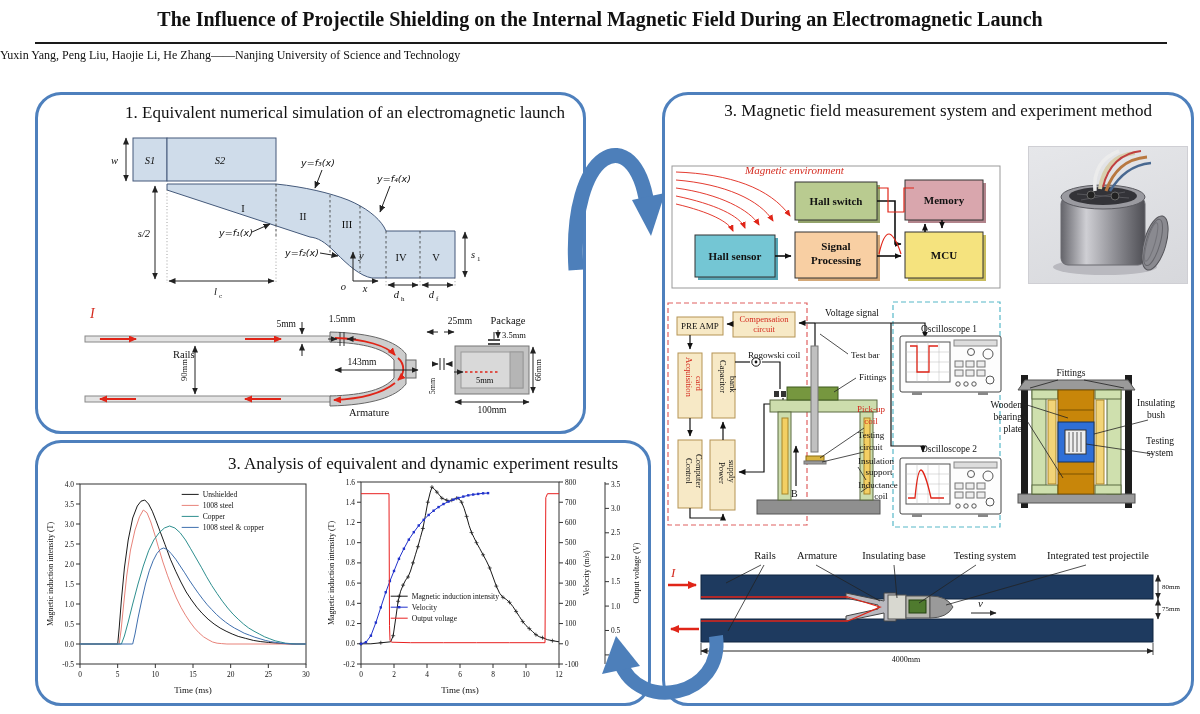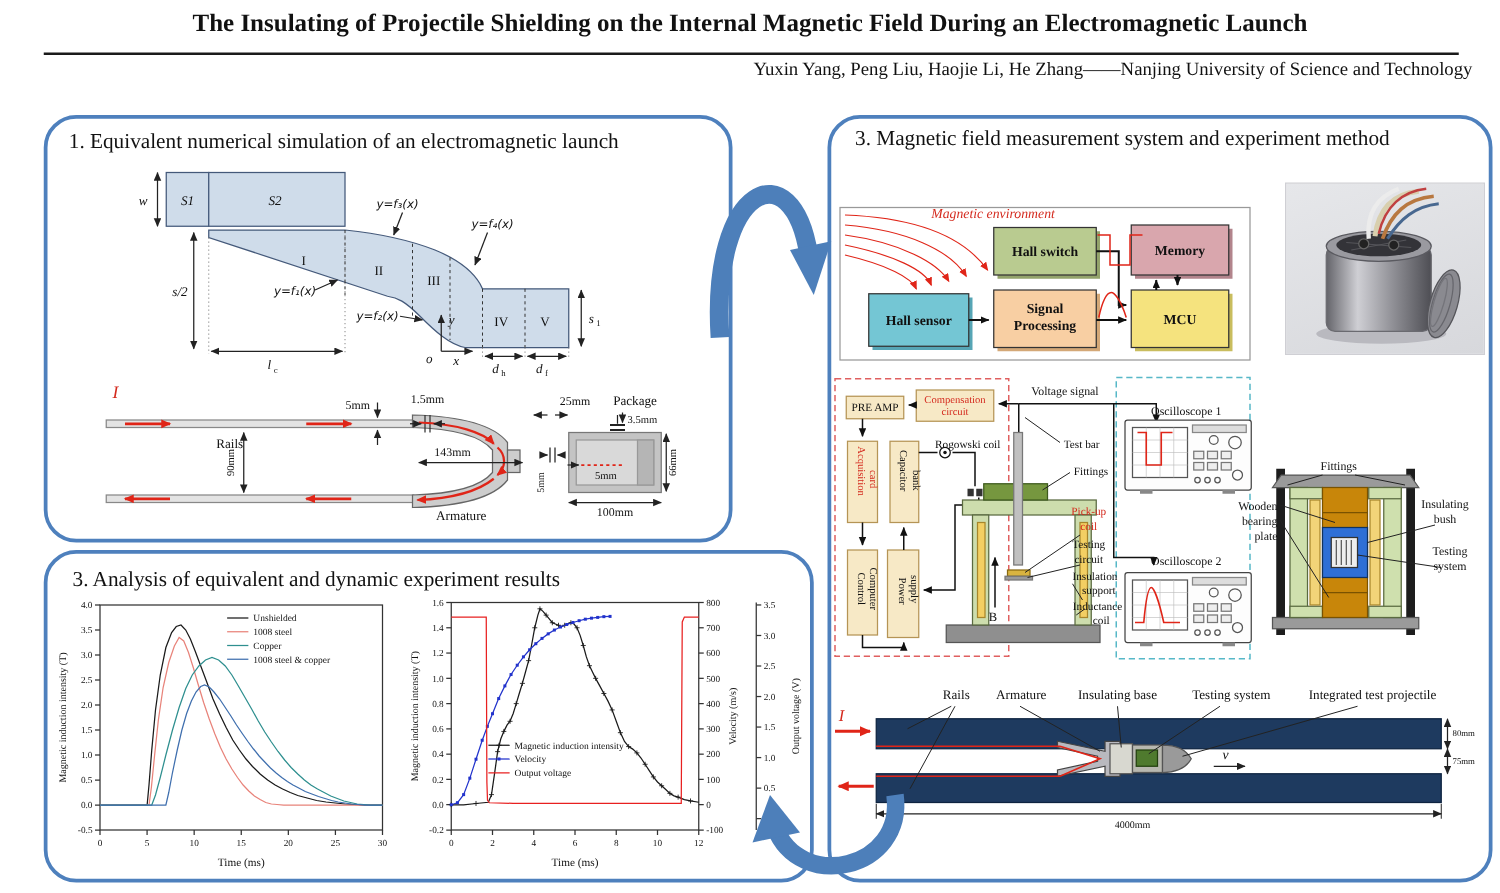--- a/index.html
+++ b/index.html
@@ -1,42 +1,42 @@
 <!DOCTYPE html>
 <html><head>
 <meta charset="utf-8">
 <style>
   html,body{margin:0;padding:0;background:#fff;}
   #page{position:relative;width:1200px;height:714px;background:#fff;overflow:hidden;
         font-family:"Liberation Serif",serif;color:#111;}
   .abs{position:absolute;}
   #main-title{left:0;top:8px;width:1200px;text-align:center;font-size:20px;font-weight:bold;}
   #title-rule{left:35px;top:42px;width:1132px;height:2px;background:#1a1a1a;}
-  #authors{left:0;top:48px;width:1133px;text-align:right;font-size:15px;margin-left:45px;}
+  #authors{left:0;top:48px;width:1133px;font-size:12px;}
   .panel{border:3px solid #4e80bd;border-radius:26px;background:#fff;}
   #panel1{left:35px;top:92px;width:545px;height:336px;}
   #panel2{left:662px;top:92px;width:526px;height:608px;}
   #panel3{left:35px;top:440px;width:610px;height:260px;}
-  .ptitle{font-size:17px;color:#111;line-height:1.25;}
+  .ptitle{font-size:17px;color:#111;line-height:1.25;text-align:right;}
   #p1-title{left:55px;top:102px;width:510px;}
   #p2-title{left:684px;top:100px;width:468px;}
   #p3-title{left:58px;top:432px;width:560px;margin-top:21px;}
   svg{position:absolute;overflow:visible;}
   svg text{font-family:"Liberation Serif",serif;fill:#111;}
   .math{font-family:"DejaVu Sans",sans-serif;font-style:italic;}
   .it{font-style:italic;}
   .red{fill:#d42a1e;}
   .photo{background:linear-gradient(160deg,#e6e7ea,#d7d8dc);border:1px solid #cfcfd4;}
 </style>
 </head>
 <body>
 
 <div id="page">
 
-  <div class="abs" id="main-title">The Insulating of Projectile Shielding on the Internal Magnetic Field During an Electromagnetic Launch</div>
+  <div class="abs" id="main-title">The Influence of Projectile Shielding on the Internal Magnetic Field During an Electromagnetic Launch</div>
   <div class="abs" id="title-rule"></div>
   <div class="abs" id="authors">Yuxin Yang, Peng Liu, Haojie Li, He Zhang——Nanjing  University of Science and Technology</div>
 
   <div class="abs panel" id="panel1"></div>
   <div class="abs panel" id="panel2"></div>
   <div class="abs panel" id="panel3"></div>
 
   <div class="abs ptitle" id="p1-title">1. Equivalent numerical simulation of an electromagnetic launch</div>
   <div class="abs ptitle" id="p2-title">3. Magnetic field measurement system and  experiment method</div>
   <div class="abs ptitle" id="p3-title">3. Analysis  of equivalent and dynamic experiment results</div>

